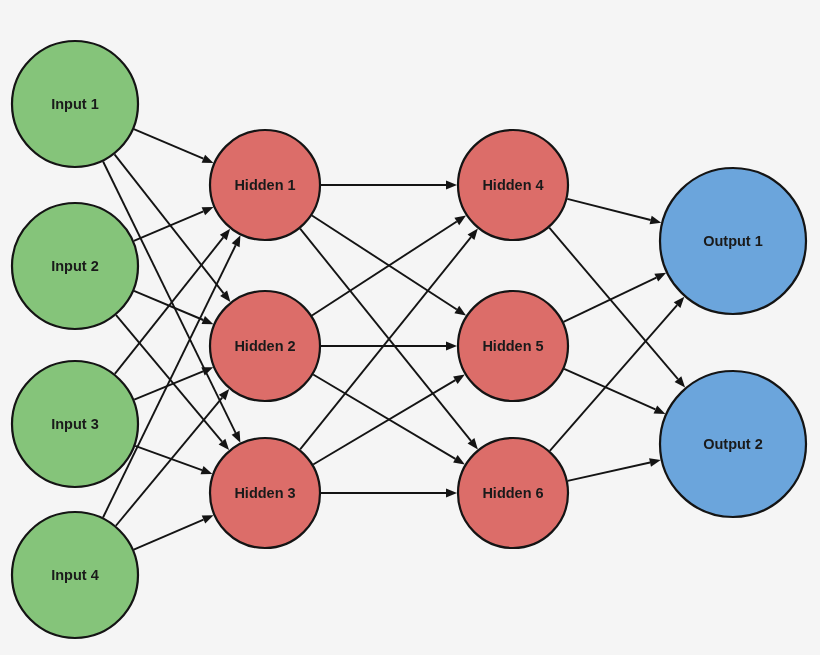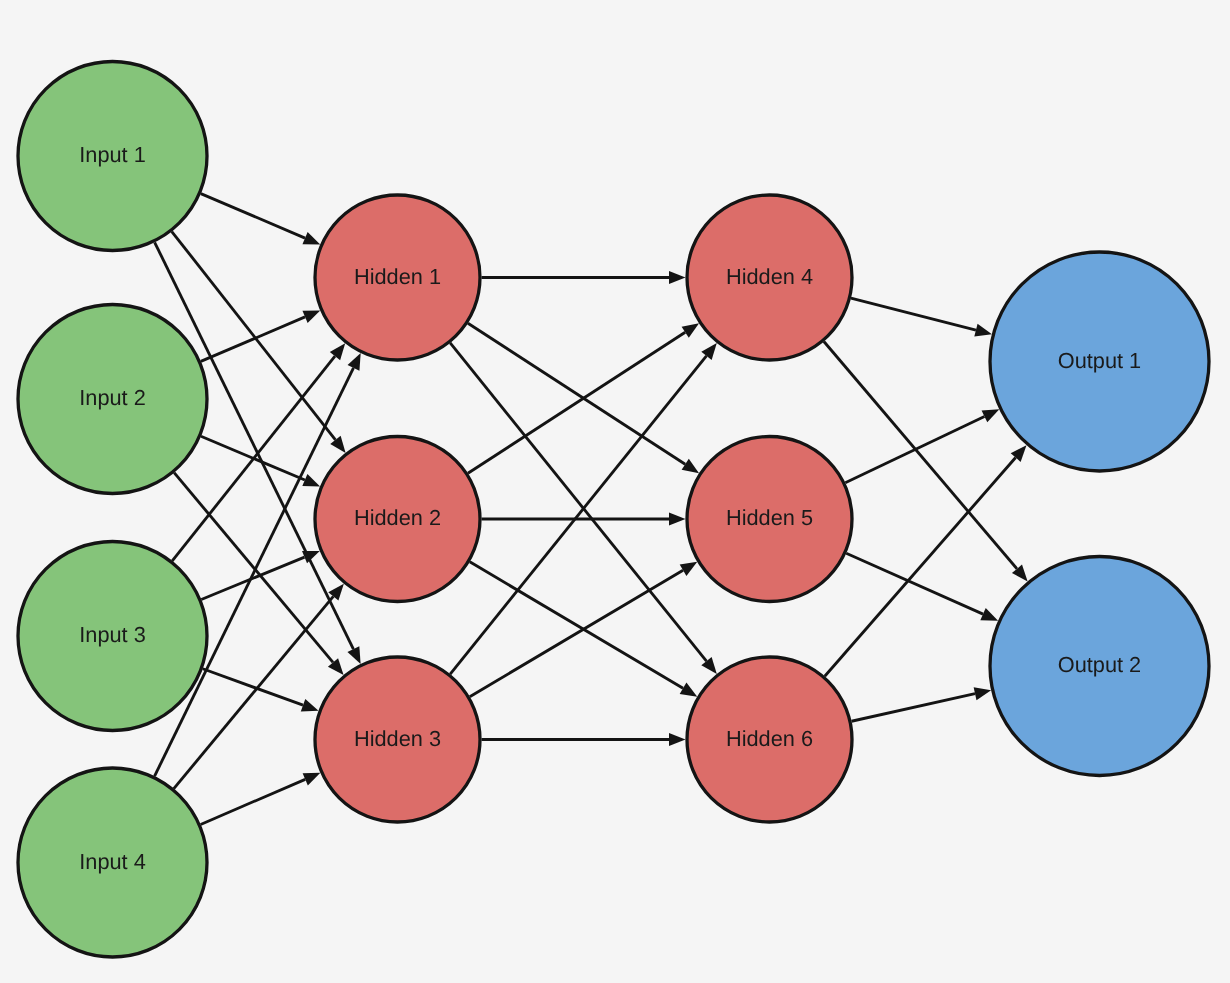--- a/index.html
+++ b/index.html
@@ -12,20 +12,21 @@
     height: 655px;
     background: #f5f5f5;
     font-family: "Liberation Sans", sans-serif;
     overflow: hidden;
   }
   #diagram-root {
     position: relative;
     width: 820px;
     height: 655px;
     background: #f5f5f5;
+    font-weight: bold;
   }
   svg#nn-svg {
     display: block;
     width: 820px;
     height: 655px;
   }
   .node-circle {
     stroke: #141414;
     stroke-width: 2.2;
   }

